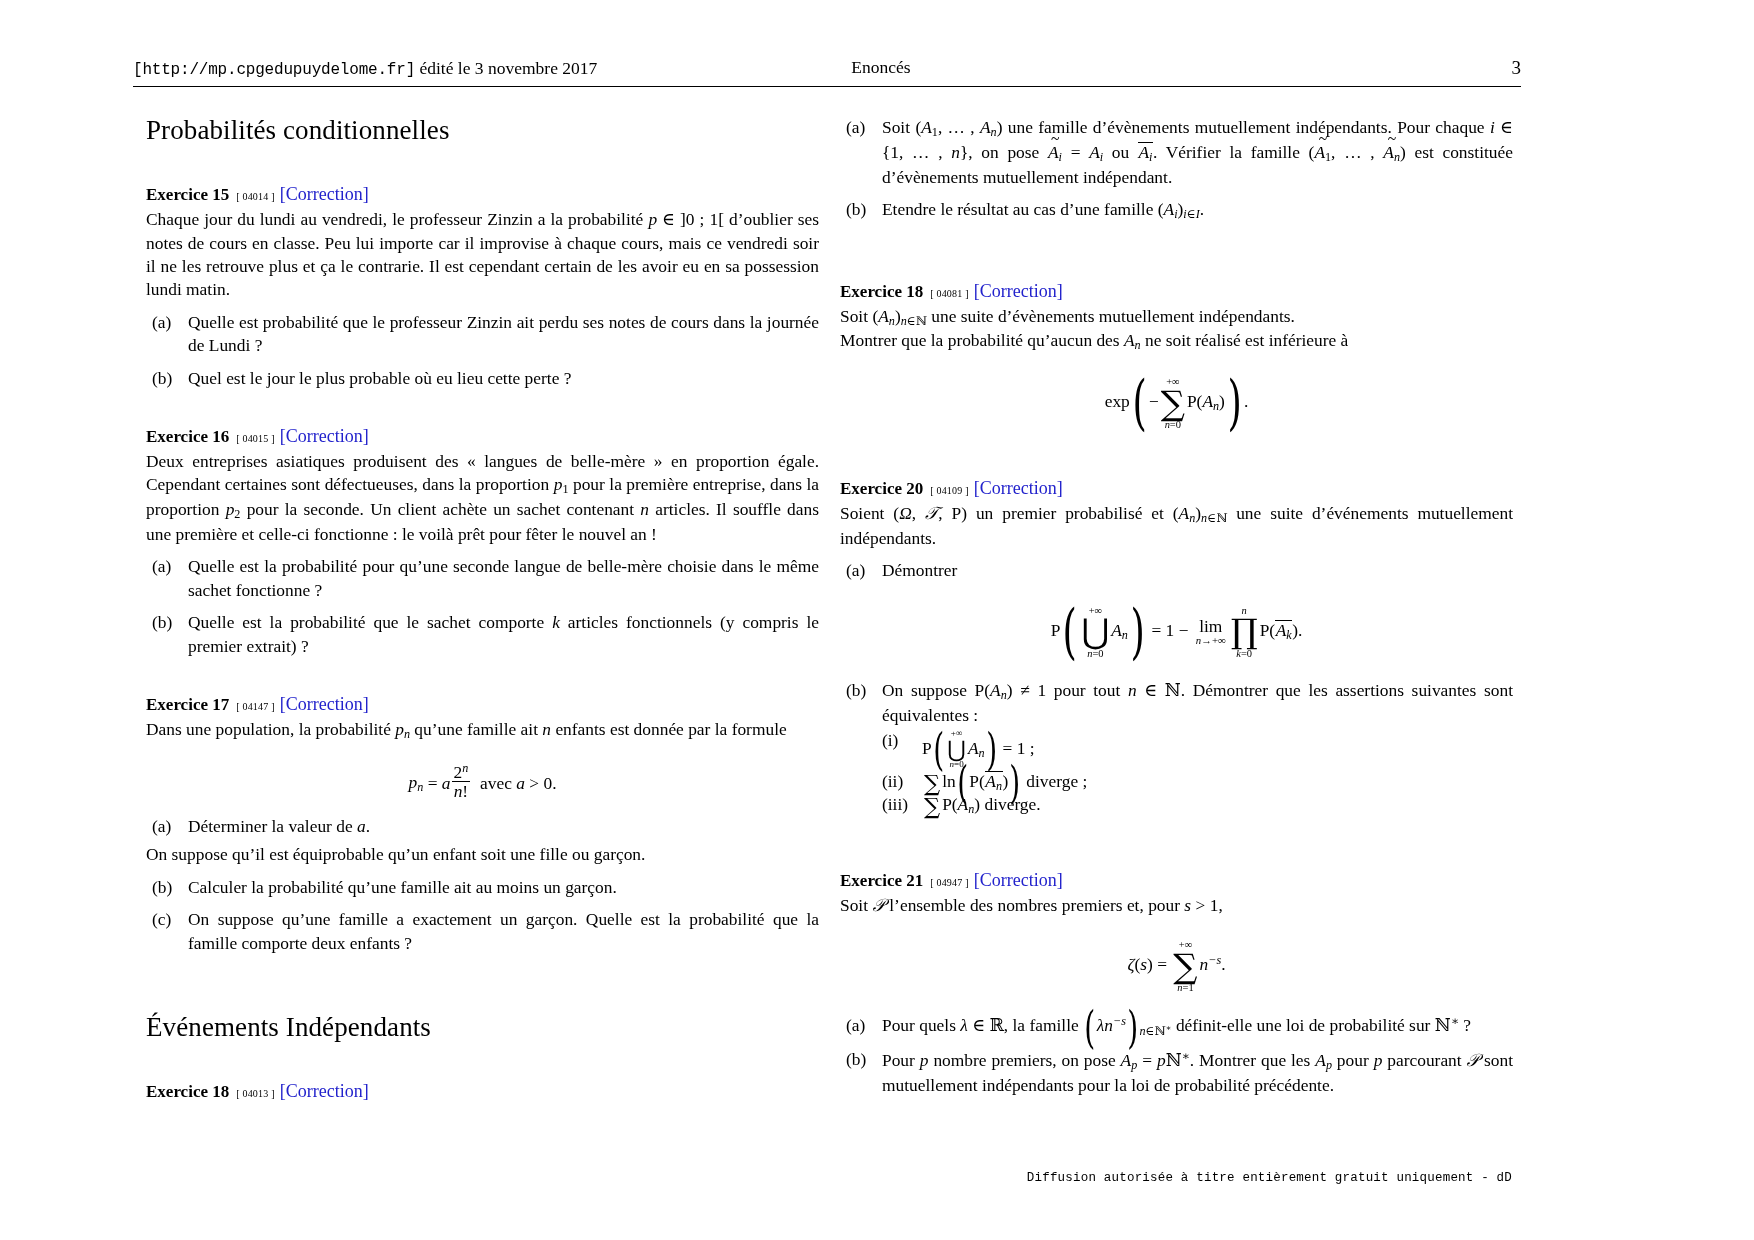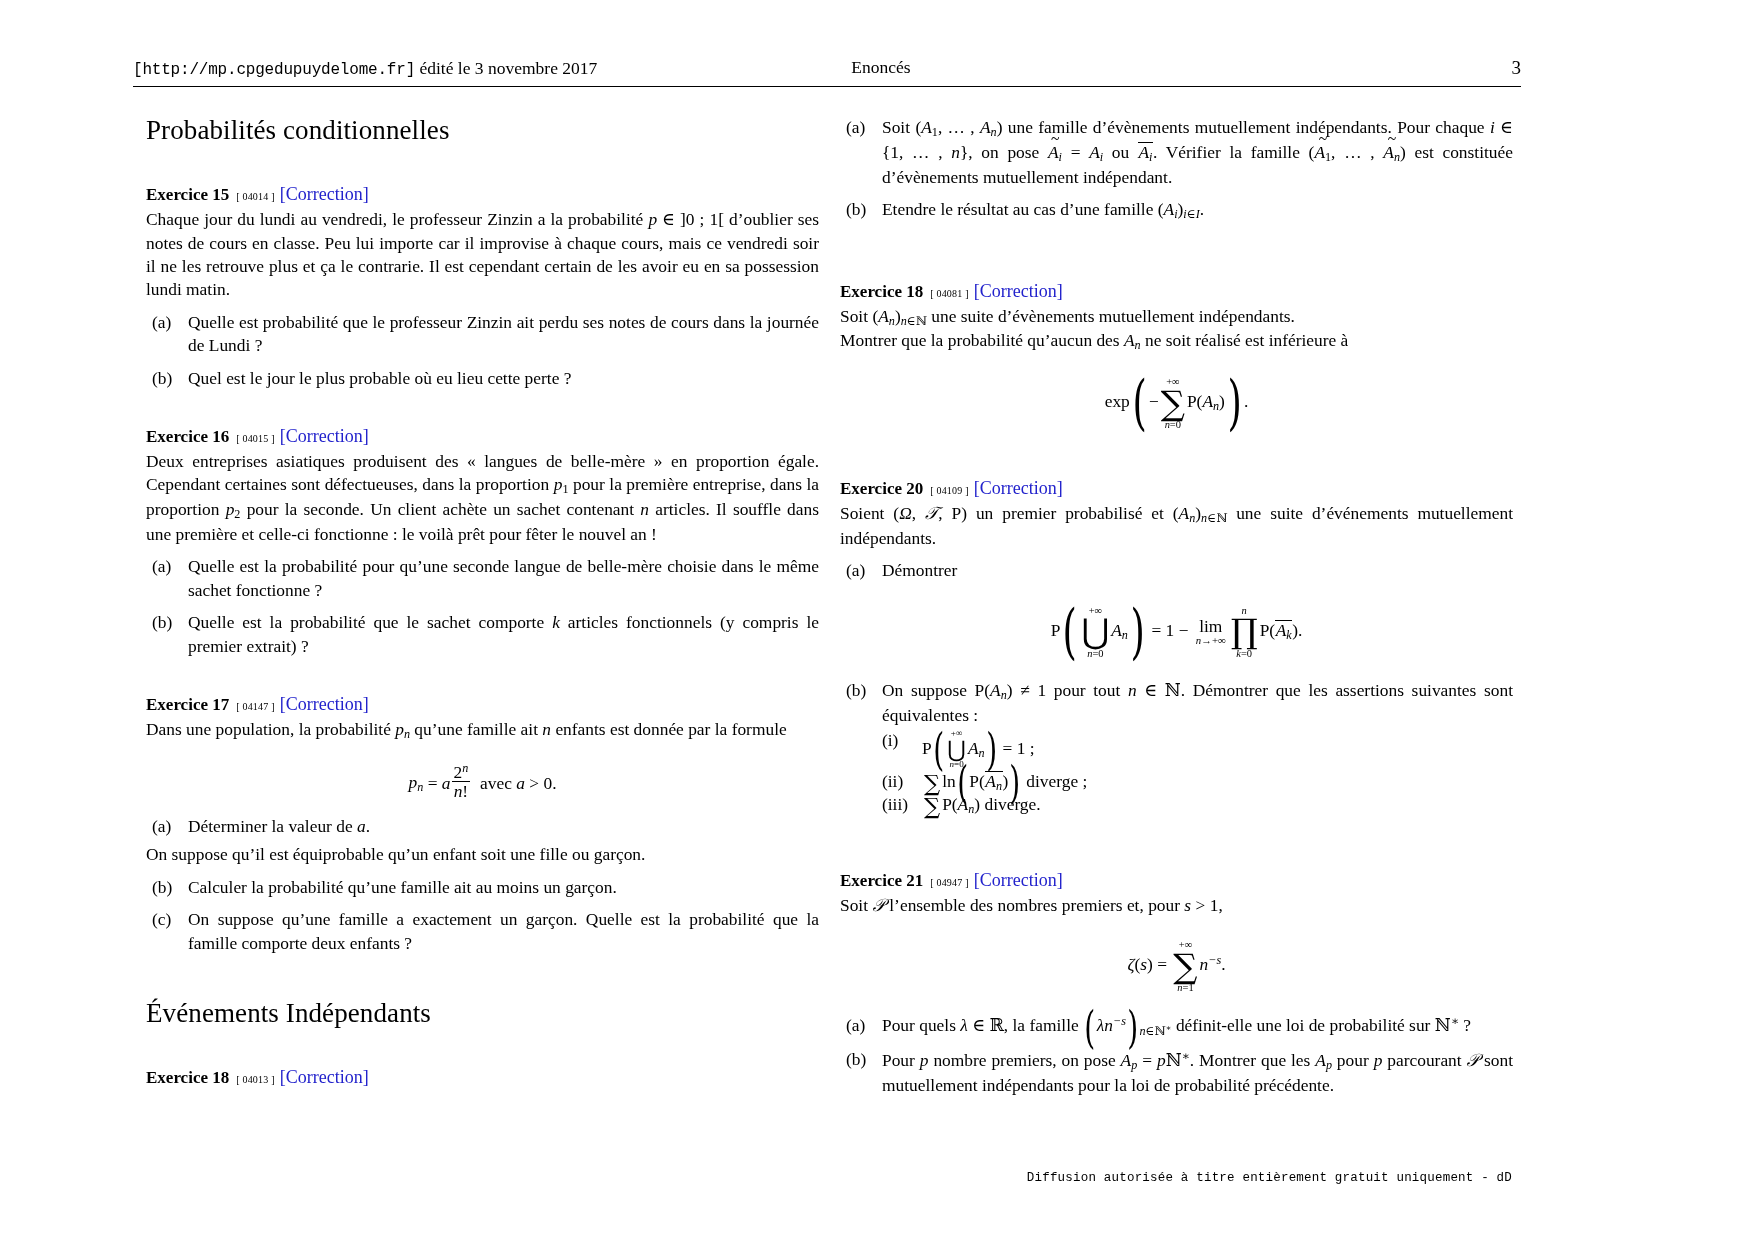--- a/index.html
+++ b/index.html
@@ -68,21 +68,21 @@
   .col-left  { left: 146px; }
   .col-right { left: 840px; }
 
   h1.section-title {
     font-size: 27px;
     font-weight: normal;
     margin: 12px 0 0 0;
     letter-spacing: 0.1px;
     text-align: left;
   }
-  h1.section-title.second { margin-top: 40px; }
+  h1.section-title.second { margin-top: 54px; }
 
   .ex-head {
     margin-top: 34px;
     margin-bottom: 1px;
     text-align: left;
     white-space: nowrap;
   }
   .ex-head .ex-label {
     font-weight: bold;
     font-size: 17px;

